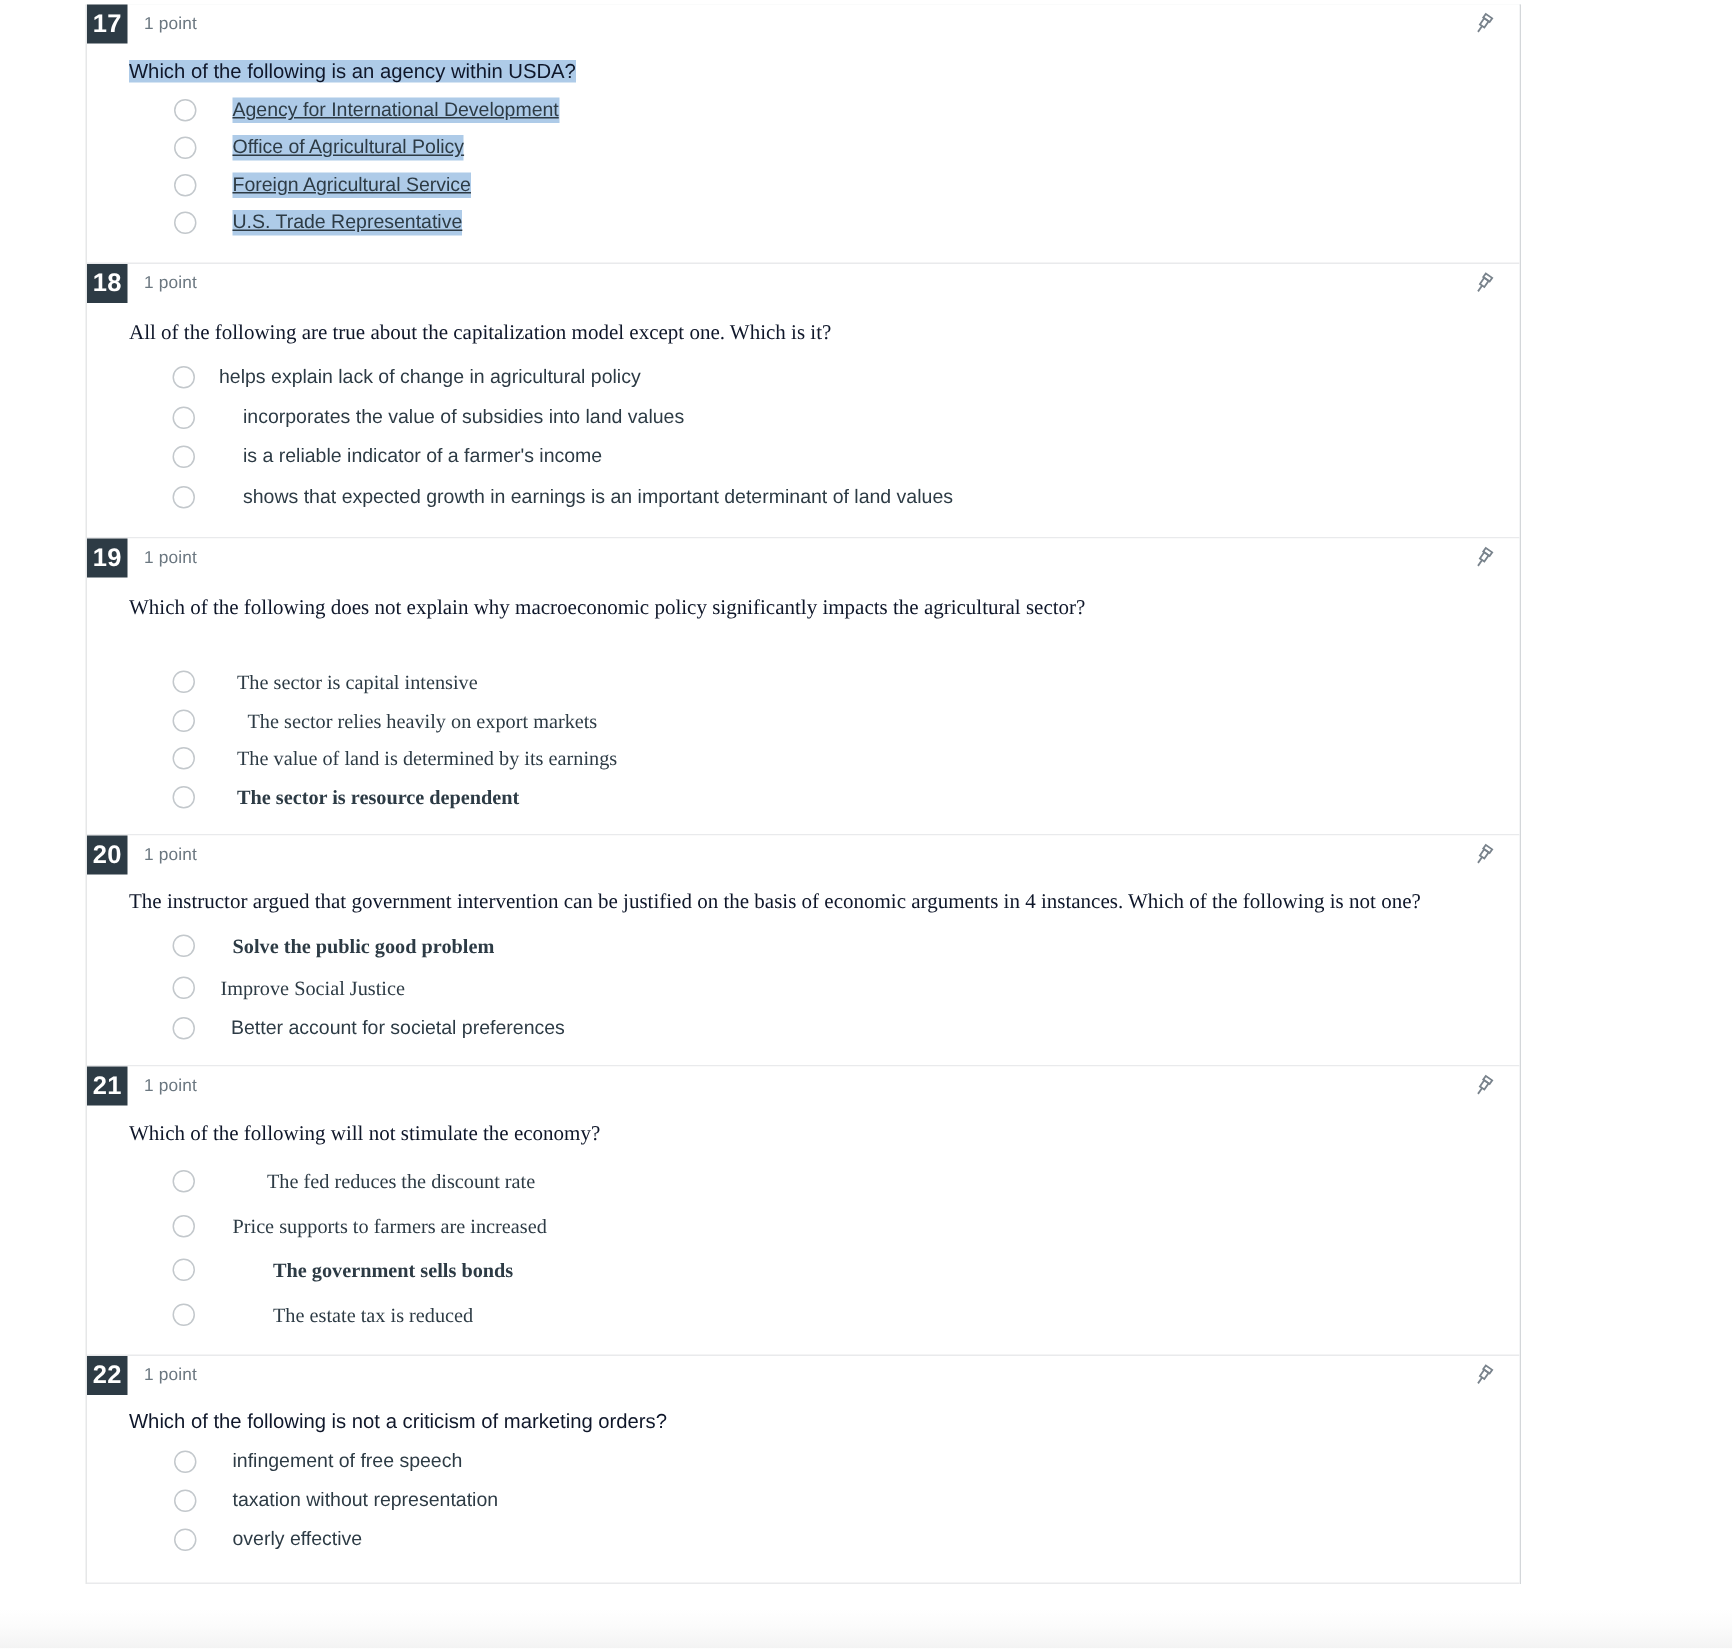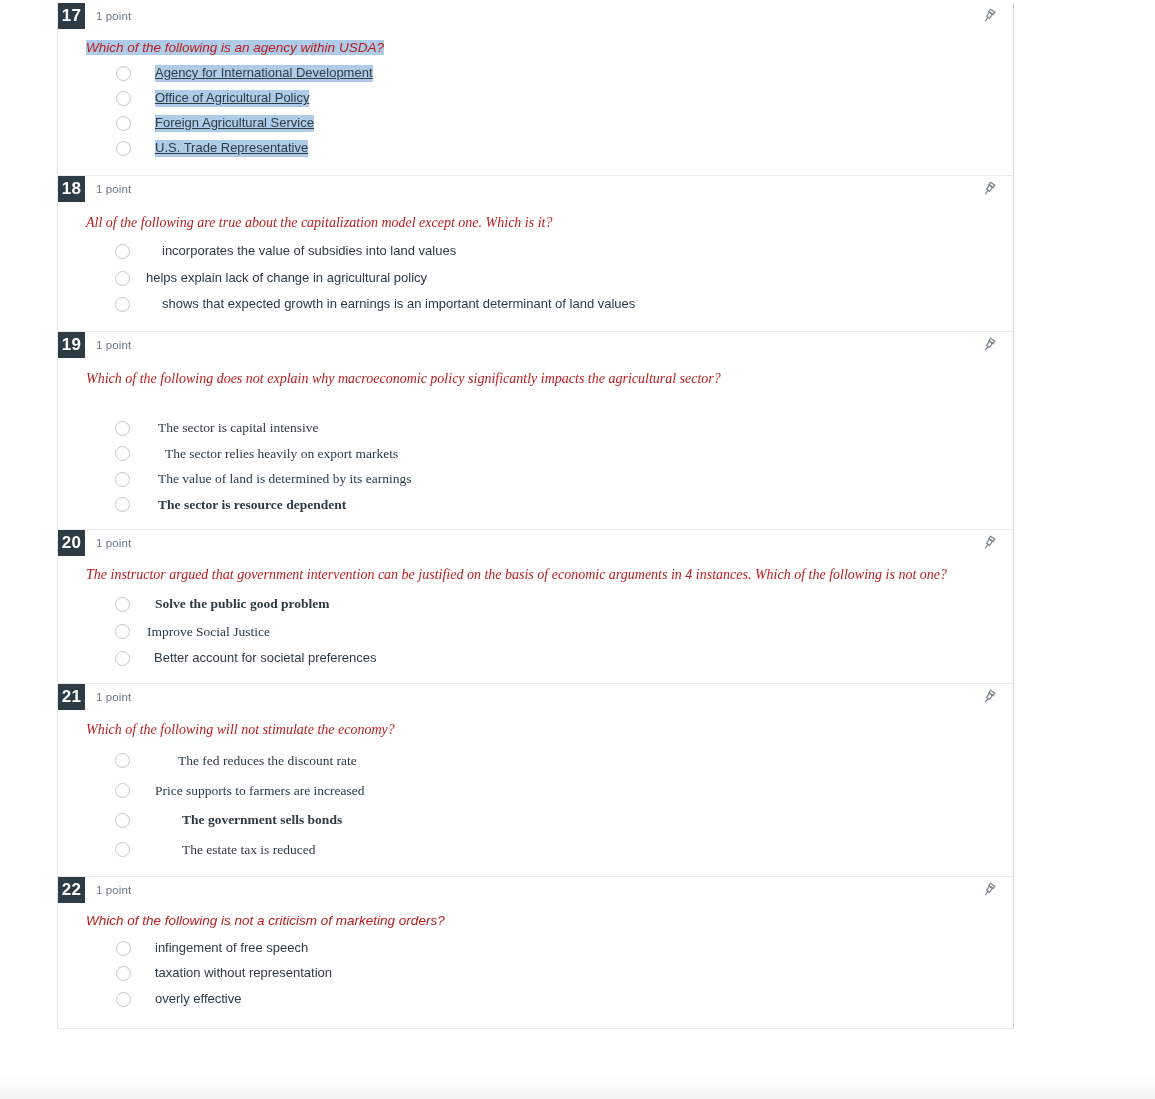--- a/index.html
+++ b/index.html
@@ -84,23 +84,22 @@
     right: 16px;
     top: 5px;
     width: 16px;
     height: 16px;
     opacity: .82;
   }
 
   .q-body { padding: 0 0 0 28px; }
 
   .q-text {
-    color: #b91c1c;
+    color: #0f172a;
     line-height: 1.35;
-    font-style: italic;
   }
   .q-text.sans { font-family: "Liberation Sans", sans-serif; font-size: 13.5px; }
   .q-text.serif { font-family: "Liberation Serif", serif; font-size: 14px; }
 
   .options { margin: 0; padding: 0; list-style: none; }
   .opt {
     display: flex;
     align-items: center;
   }
   .radio {
@@ -219,27 +218,31 @@
                 <rect x="5.4" y="1.6" width="5.2" height="3"></rect>
                 <rect x="6.2" y="4.6" width="3.6" height="5"></rect>
                 <line x1="8" y1="9.6" x2="8" y2="14.4"></line>
               </g>
             </svg>
         </span>
       </div>
       <div class="q-body">
         <div class="q-text serif">All of the following are true about the capitalization model except one. Which is it?</div>
         <ul class="options">
+          <li class="opt">
+              <span class="radio"></span>
+              <span class="opt-label sans">helps explain lack of change in agricultural policy</span>
+            </li>
           <li class="opt ind1">
               <span class="radio"></span>
               <span class="opt-label sans">incorporates the value of subsidies into land values</span>
             </li>
-          <li class="opt">
-              <span class="radio"></span>
-              <span class="opt-label sans">helps explain lack of change in agricultural policy</span>
+          <li class="opt ind1">
+              <span class="radio"></span>
+              <span class="opt-label sans">is a reliable indicator of a farmer's income</span>
             </li>
           <li class="opt ind1">
               <span class="radio"></span>
               <span class="opt-label sans">shows that expected growth in earnings is an important determinant of land values</span>
             </li>
         </ul>
       </div>
     </section>
 
     <section class="question" id="q19">

